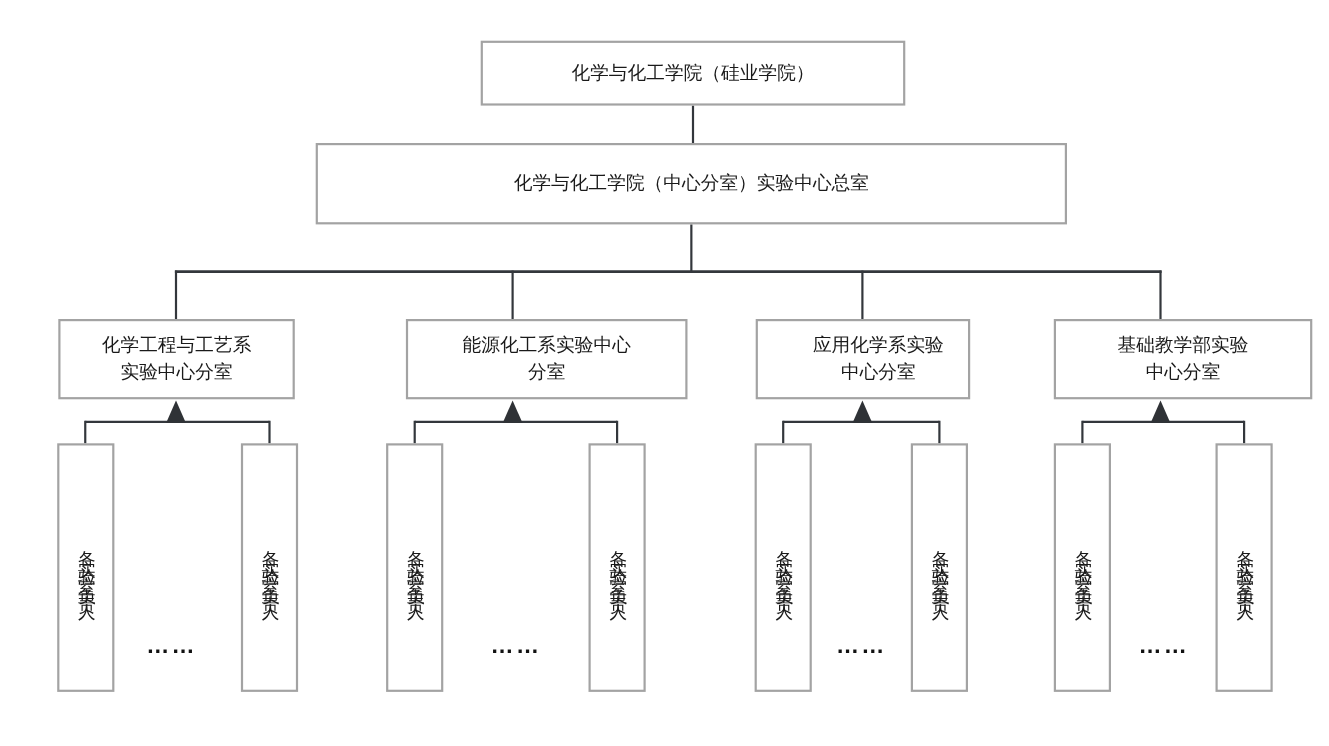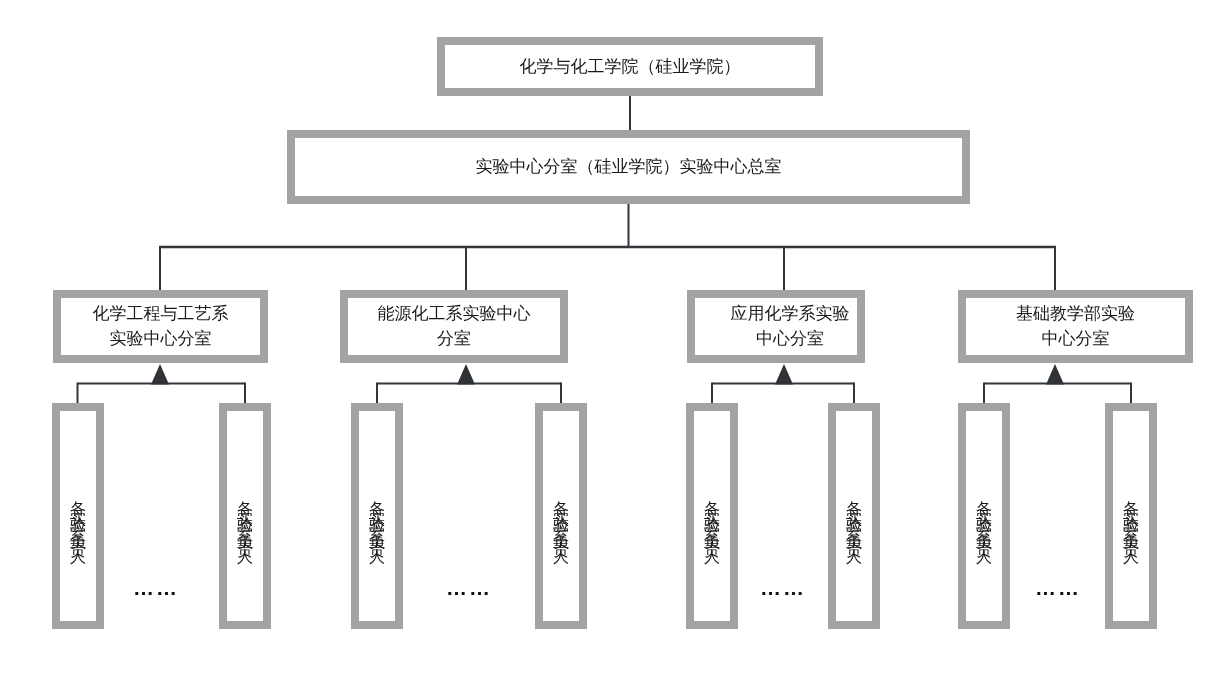--- a/index.html
+++ b/index.html
@@ -20,33 +20,33 @@
     position: absolute;
     left: 0; top: 0;
     width: 1208px;
     height: 678px;
     pointer-events: none;
   }
   .box {
     position: absolute;
     box-sizing: border-box;
     background: #ffffff;
-    border: 8px solid #a3a3a3;
+    border: 2px solid #a3a3a3;
     display: flex;
     flex-direction: column;
     align-items: center;
     justify-content: center;
     text-align: center;
   }
   .lvl1 { left: 437px; top: 37px; width: 386px; height: 59px; font-size: 17px; }
   .lvl2 { left: 287px; top: 130px; width: 683px; height: 74px; font-size: 17px; line-height: 1.55; }
   .lvl3 { top: 290px; height: 73px; font-size: 17px; line-height: 1.45; white-space: pre-line; align-items: center; }
   .b1 { left: 53px;  width: 215px; }
-  .b2 { left: 340px; width: 228px; }
-  .b3 { left: 687px; width: 178px; padding-left: 28px; }
+  .b2 { left: 369px; width: 256px; }
+  .b3 { left: 687px; width: 195px; padding-left: 28px; }
   .b4 { left: 958px; width: 235px; }
   .leaf {
     top: 403px; width: 52px; height: 226px;
     font-size: 16px;
   }
   .leaf .vtext {
     writing-mode: vertical-rl;
     text-orientation: upright;
     letter-spacing: 8px;
     line-height: 1;
@@ -109,21 +109,21 @@
     <path d="M984 382.5 L984 404" stroke="#33373c" stroke-width="2" fill="none"></path>
     <path d="M1131 382.5 L1131 404" stroke="#33373c" stroke-width="2" fill="none"></path>
     <polygon points="1055,364 1046,384.5 1064,384.5" fill="#2f3236"></polygon>
   </svg>
 
   <div class="box lvl1">
     <span>化学与化工学院（硅业学院）</span>
   </div>
 
   <div class="box lvl2">
-    <div>实验中心分室（硅业学院）实验中心总室</div>
+    <div>化学与化工学院（中心分室）实验中心总室</div>
   </div>
 
   <div class="box lvl3 b1">
     <span>化学工程与工艺系
 实验中心分室</span>
   </div>
   <div class="box lvl3 b2">
     <span>能源化工系实验中心
 分室</span>
   </div>

